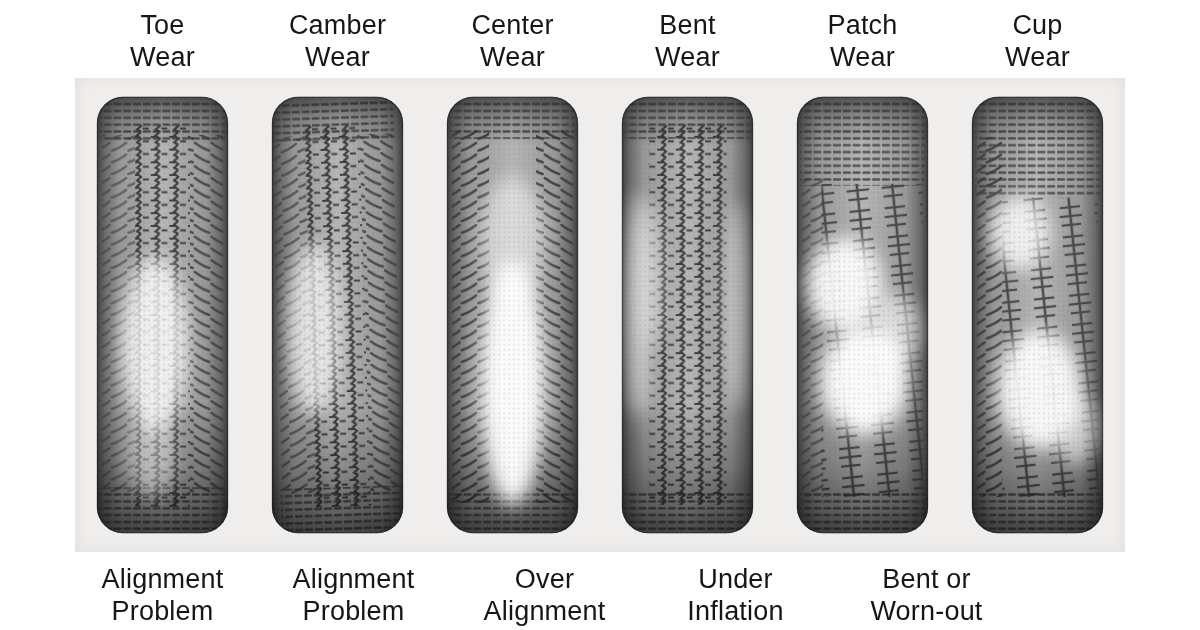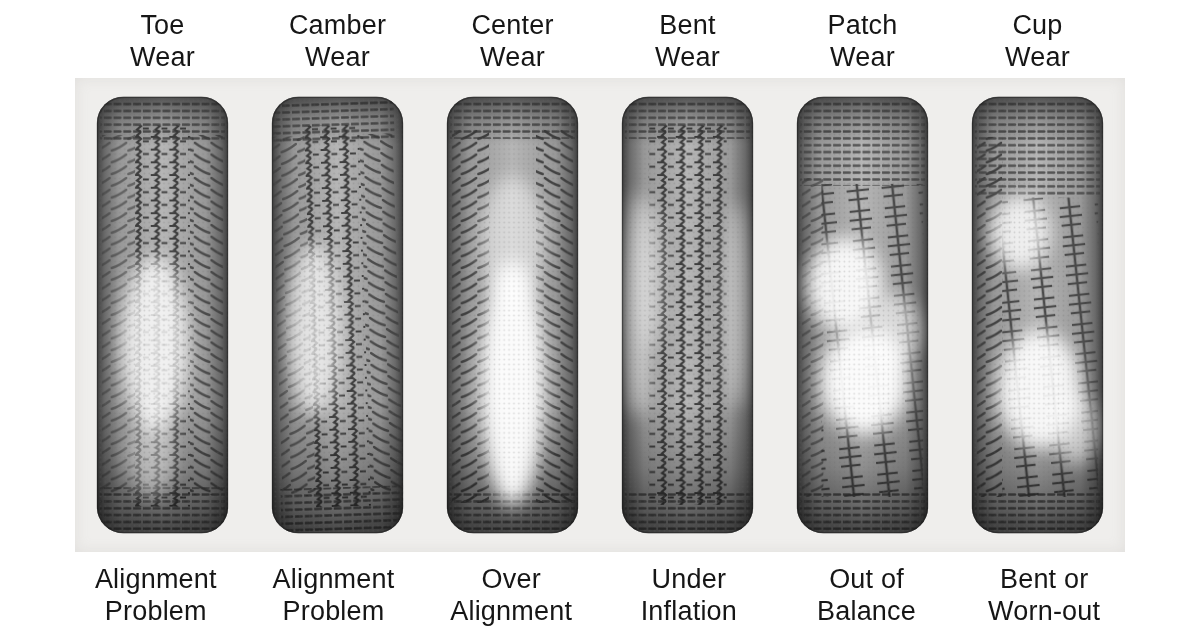--- a/index.html
+++ b/index.html
@@ -277,20 +277,16 @@
     </div>
   <div class="col">
       <div class="lbl">Over
 Alignment</div>
     </div>
   <div class="col">
       <div class="lbl">Under
 Inflation</div>
     </div>
   <div class="col">
-      <div class="lbl">Out of
-Balance</div>
-    </div>
-  <div class="col">
       <div class="lbl">Bent or
 Worn-out</div>
     </div>
 </div>
 
 </body></html>

